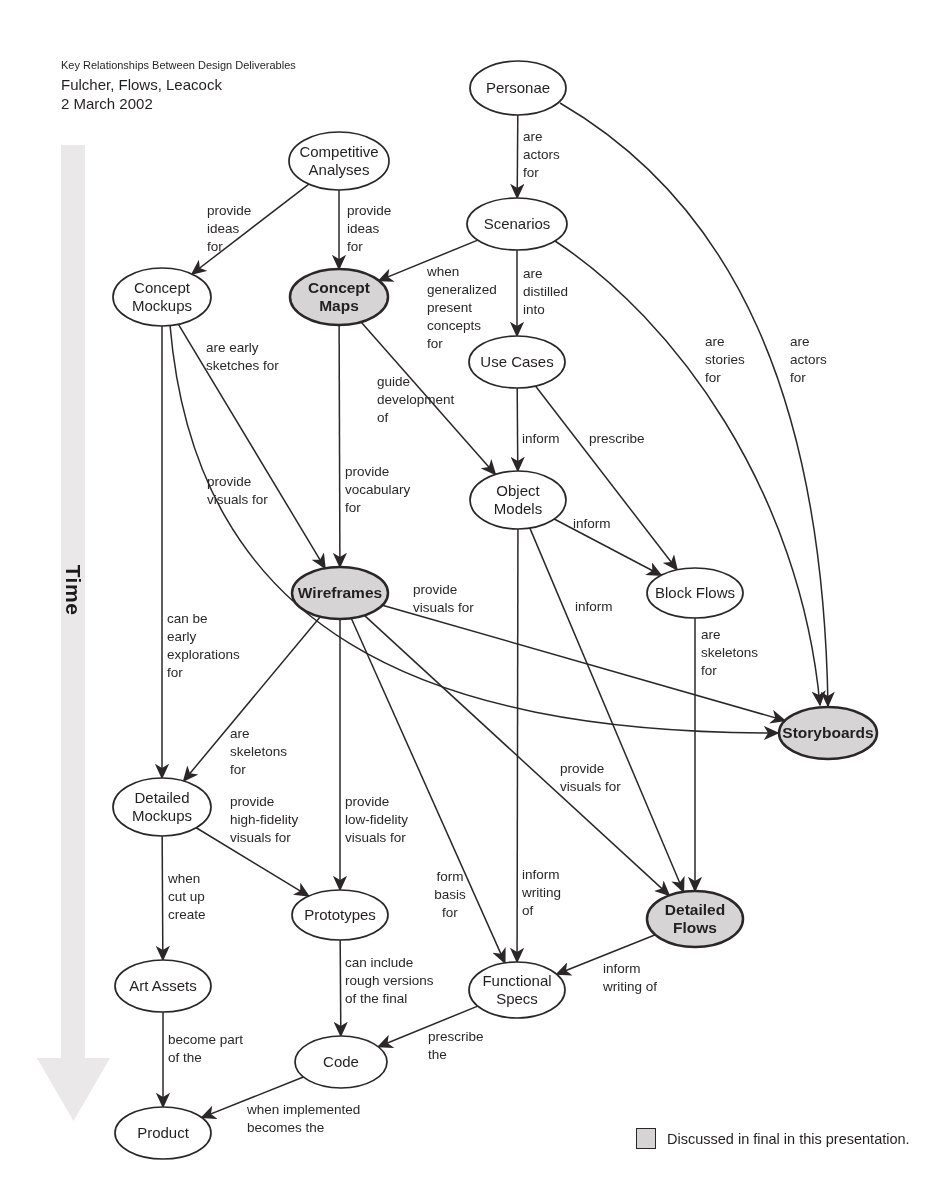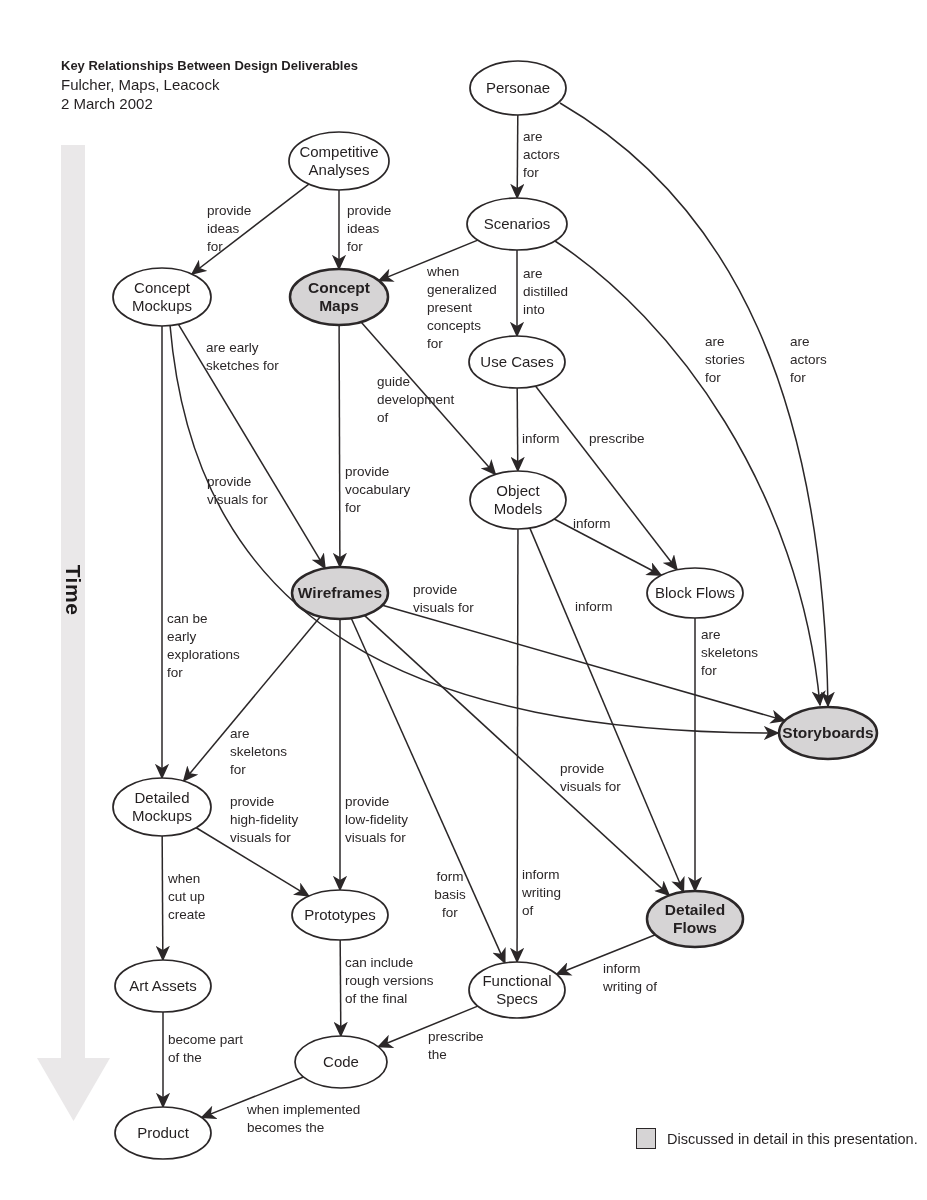--- a/index.html
+++ b/index.html
@@ -3,21 +3,21 @@
 <meta charset="utf-8">
 <style>
   html, body { margin: 0; padding: 0; background: #ffffff; }
   body { width: 927px; height: 1200px; overflow: hidden; position: relative;
          font-family: "Liberation Sans", sans-serif; }
   .stage { position: absolute; left: 0; top: 0; width: 927px; height: 1200px; }
   svg#diagram { position: absolute; left: 0; top: 0; }
 
   .title-block { position: absolute; left: 61px; top: 56px; color: #231f20;
                  font-size: 15px; line-height: 19px; }
-  .title-block .t1 { font-weight: bold; font-size: 13px; }
+  .title-block .t1 { font-weight: normal; font-size: 11px; }
 
   .legend { position: absolute; left: 636px; top: 1128px; display: flex;
             align-items: center; gap: 11px; }
   .legend .swatch { width: 20px; height: 21px; background: #d6d4d5;
                     border: 1.6px solid #2b2728; box-sizing: border-box; }
   .legend .legend-text { font-size: 14.5px; color: #231f20; }
 
   .edge-label { font: 13.5px "Liberation Sans", sans-serif; fill: #2b2728; }
   .node-label { font: 15px "Liberation Sans", sans-serif; fill: #231f20; }
   .node-label.hl { font-weight: bold; font-size: 15.5px; }
@@ -169,22 +169,22 @@
         </g>
         <g>
           <ellipse cx="163" cy="1133" rx="48" ry="26" fill="#ffffff" stroke="#2b2728" stroke-width="1.7"></ellipse>
           <text text-anchor="middle" class="node-label"><tspan x="163" y="1138">Product</tspan></text>
         </g>
       </g>
     </svg>
 
   <div class="title-block">
     <div class="t1">Key Relationships Between Design Deliverables</div>
-    <div class="t2">Fulcher, Maps, Leacock</div>
+    <div class="t2">Fulcher, Flows, Leacock</div>
     <div class="t2">2 March 2002</div>
   </div>
 
   <div class="legend">
     <span class="swatch"></span>
-    <span class="legend-text">Discussed in detail in this presentation.</span>
+    <span class="legend-text">Discussed in final in this presentation.</span>
   </div>
 
 </div>
 
 </body></html>

